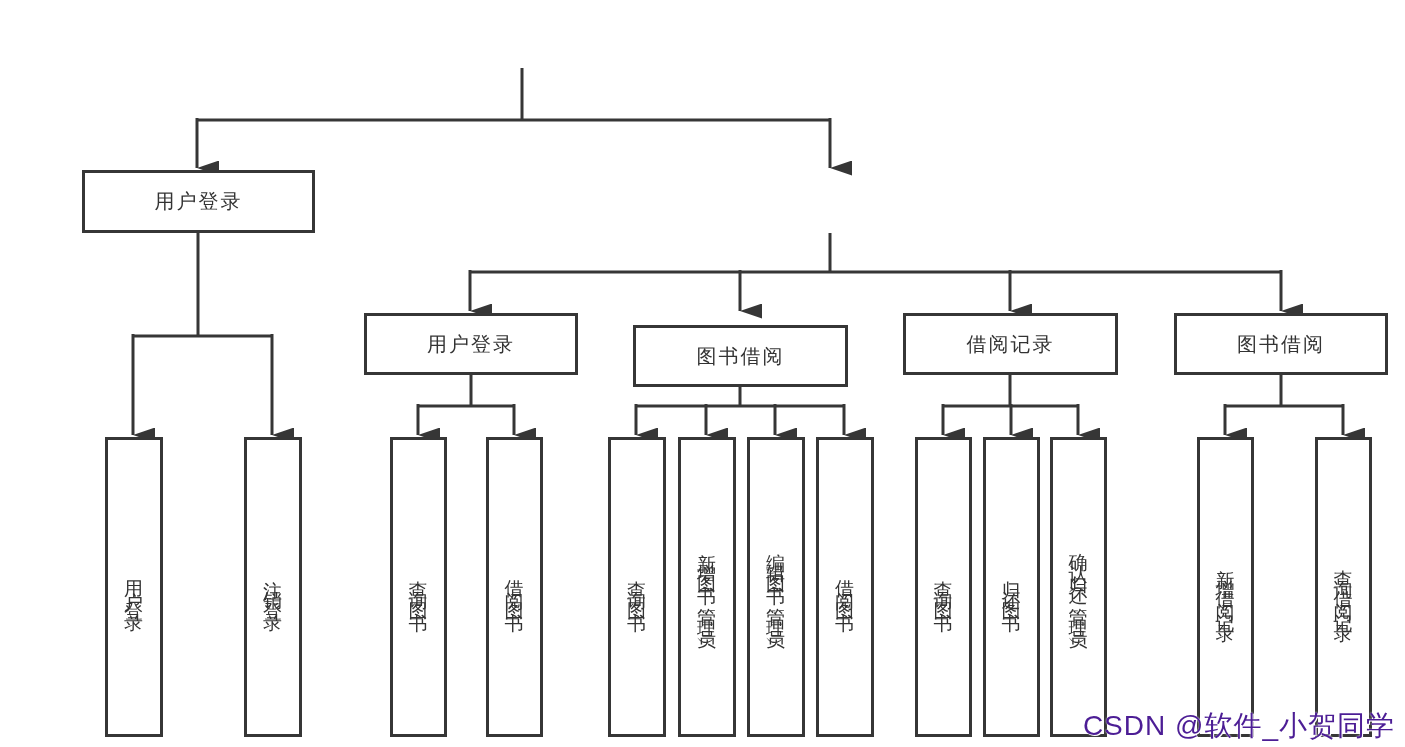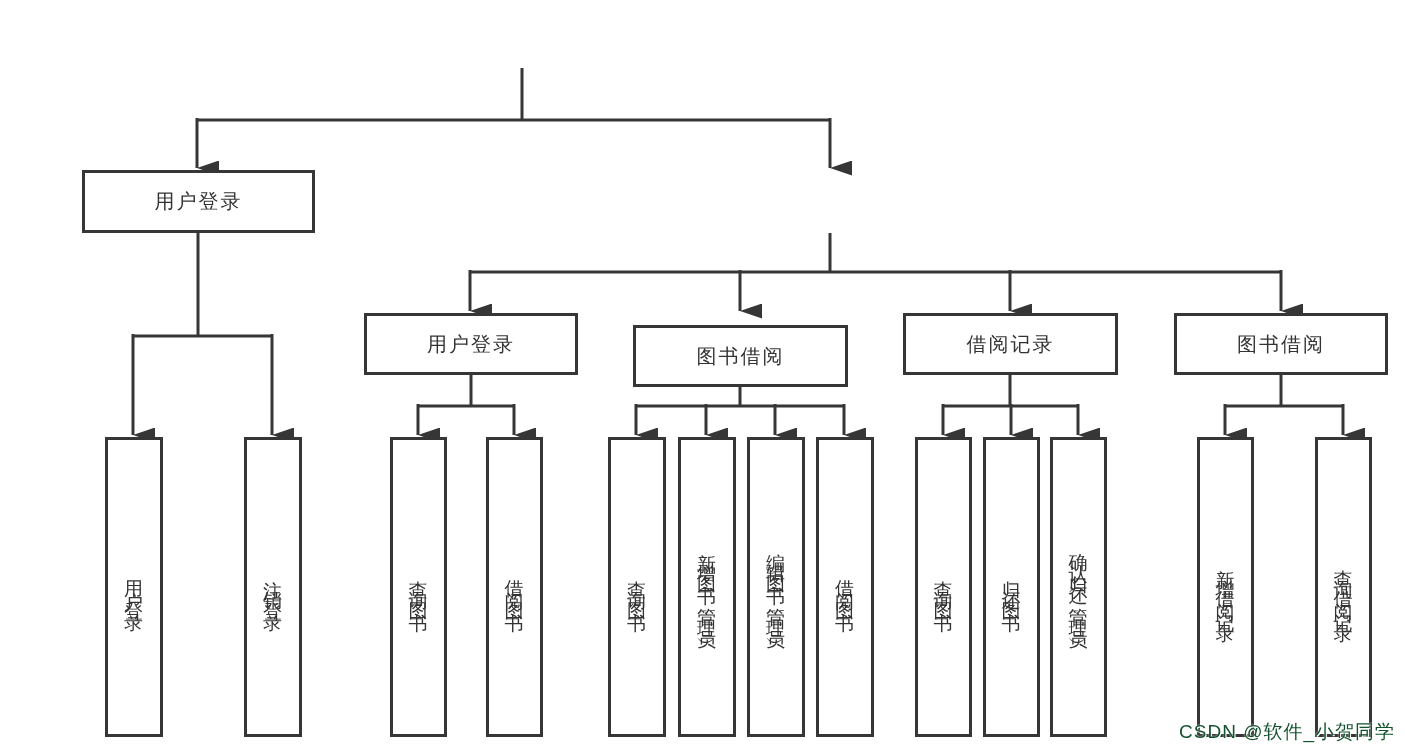--- a/index.html
+++ b/index.html
@@ -16,21 +16,21 @@
     color:#333333;
   }
   .hnode { font-size:20px; letter-spacing:2px; }
   .vnode span {
     writing-mode:vertical-rl; text-orientation:mixed;
     font-size:19px; letter-spacing:11px; line-height:1;
     white-space:nowrap;
   }
   .watermark {
     position:absolute; right:10px; bottom:2px;
-    font-size:19px; color:#14532d; letter-spacing:1px;
+    font-size:28px; color:#4c1d95; letter-spacing:1px;
     text-shadow:0 0 2px #ffffff, 1px 1px 0 #ffffff;
     pointer-events:none;
   }
 </style>
 </head>
 <body>
 
 <div class="canvas">
 
   <svg class="wires" viewBox="0 0 1405 747" xmlns="http://www.w3.org/2000/svg">

